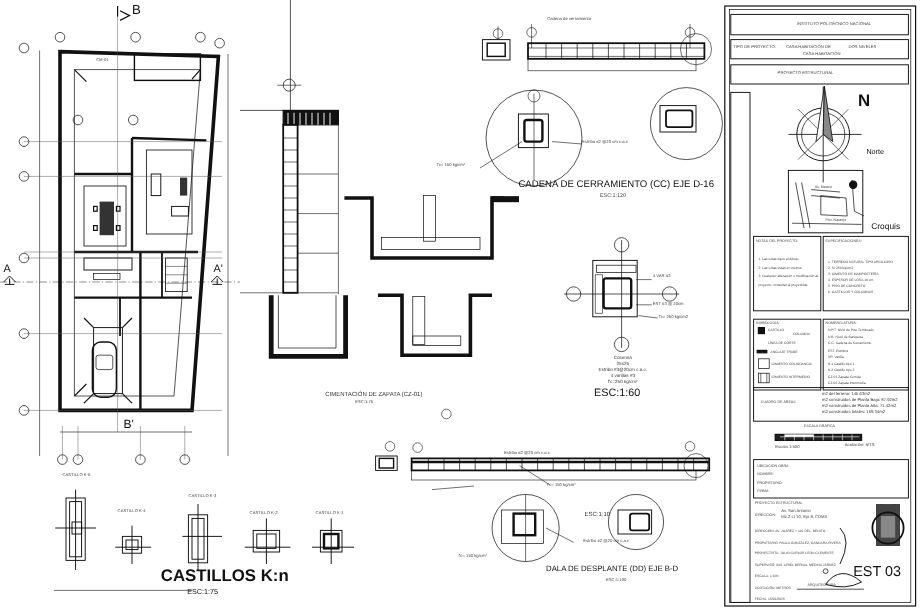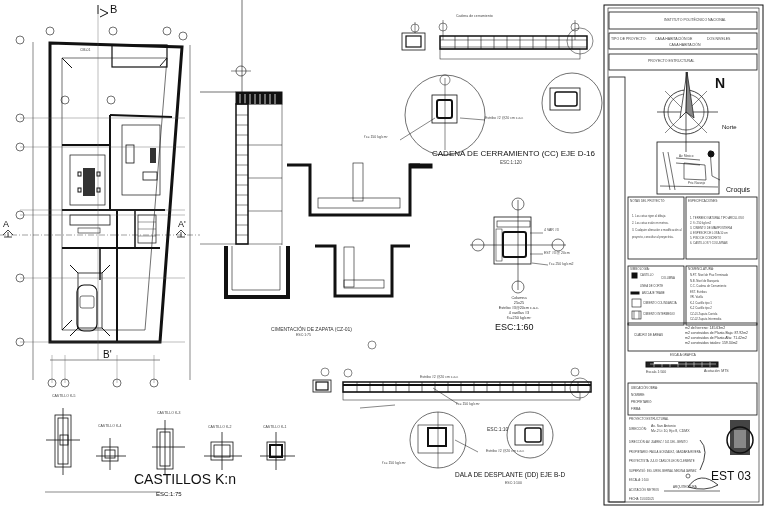--- a/index.html
+++ b/index.html
@@ -1,19 +1,19 @@
 <!DOCTYPE html>
 <html><head>
 <meta charset="utf-8">
 <style>
   html,body{margin:0;padding:0;background:#fff;}
   body{width:768px;height:512px;position:relative;overflow:hidden;font-family:"Liberation Sans",sans-serif;color:#111;}
   svg{position:absolute;left:0;top:0;}
   .t{position:absolute;white-space:nowrap;line-height:1;}
-  .big{font-size:14px;}
+  .big{font-size:14px;font-weight:bold;}
   .sm{font-size:5px;color:#333;}
   .xs{font-size:3.5px;color:#444;}
 </style>
 </head>
 <body>
 
 <svg width="768" height="512" viewBox="0 0 768 512">
   <g stroke="#111" fill="none" stroke-width="1">
 
     <g>

